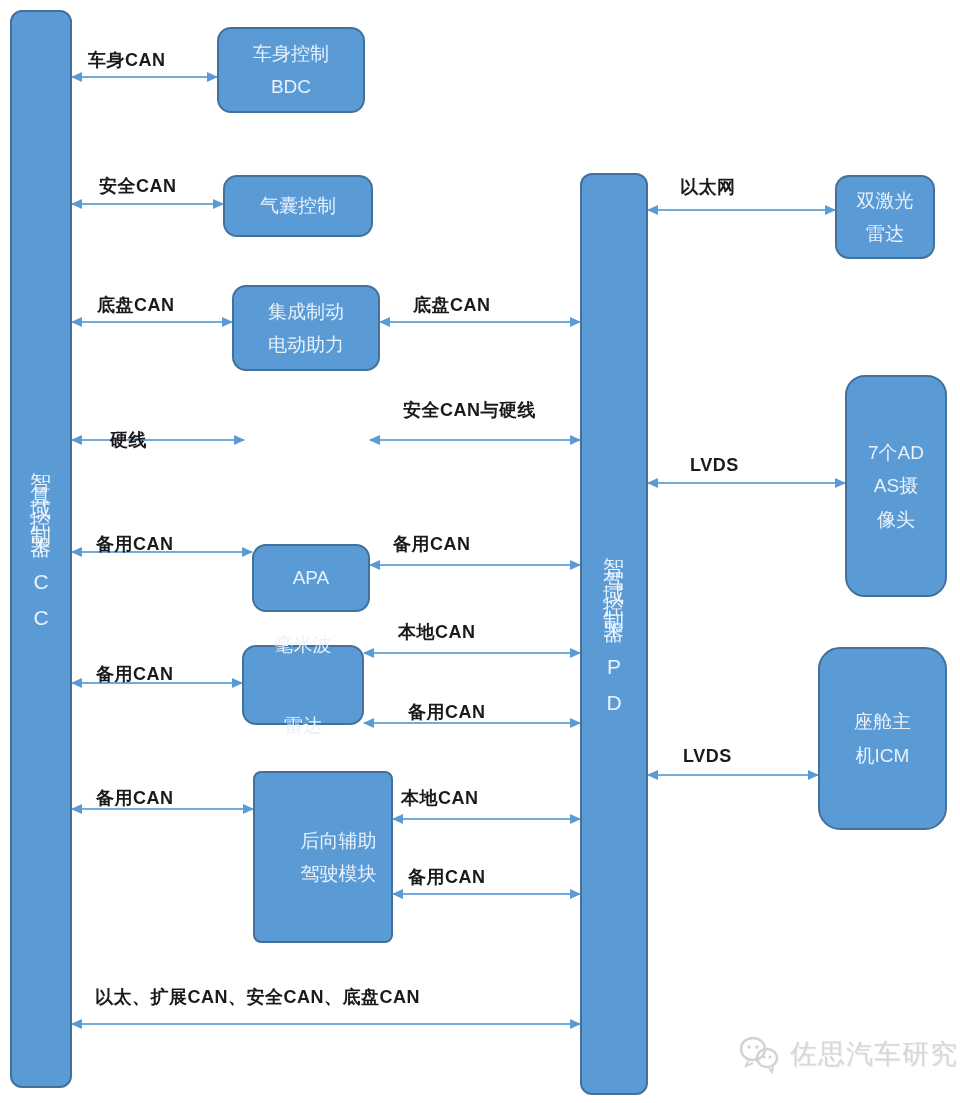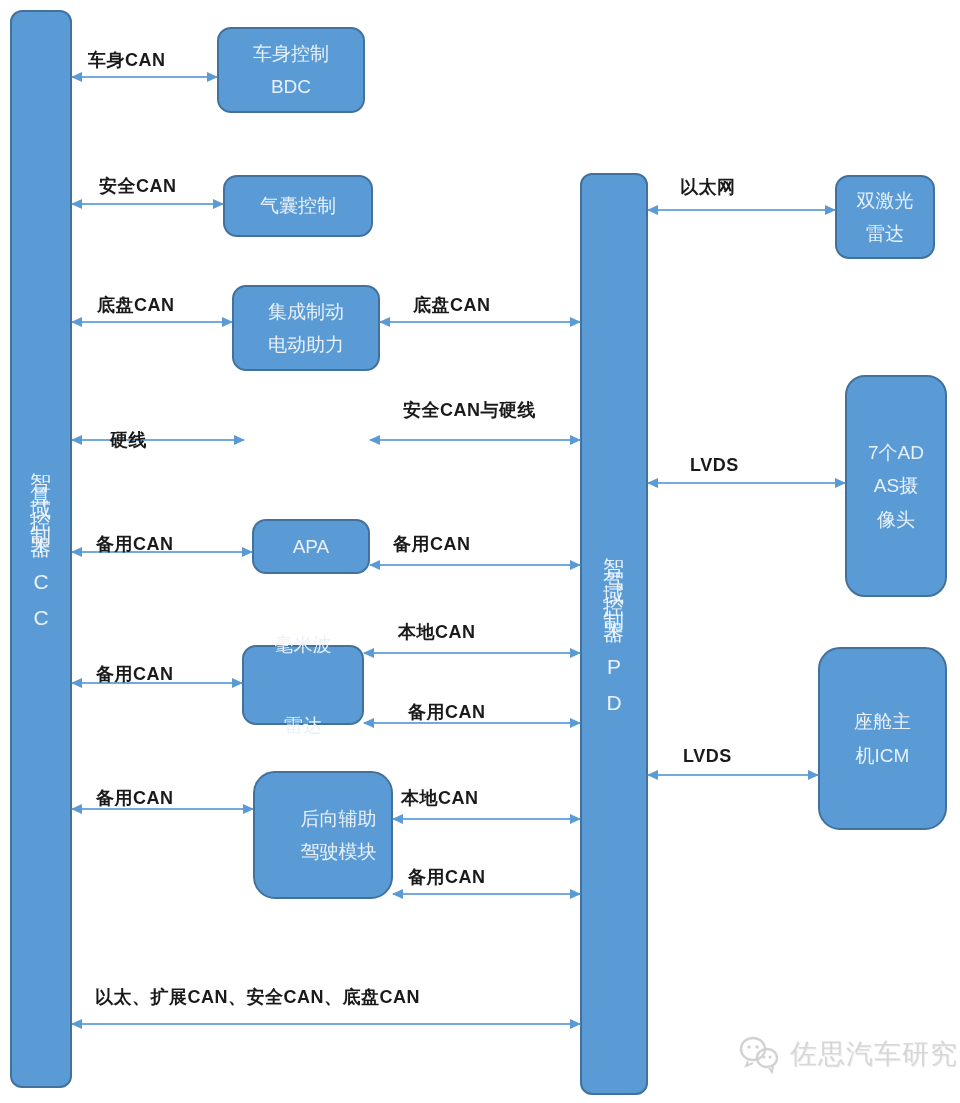--- a/index.html
+++ b/index.html
@@ -121,30 +121,30 @@
   <div class="node" style="left:223px; top:175px; width:150px; height:62px;">
     <div>气囊控制</div>
   </div>
 
   <div class="node" style="left:232px; top:285px; width:148px; height:86px;">
     <div>集成制动</div>
     <div>电动助力</div>
   </div>
 
 
-  <div class="node" style="left:252px; top:519px; width:118px; height:55px;">
+  <div class="node" style="left:252px; top:544px; width:118px; height:68px;">
     <div>APA</div>
   </div>
 
   <div class="node" style="left:242px; top:645px; width:122px; height:80px;gap:48px;">
     <div>毫米波</div>
     <div>雷达</div>
   </div>
 
-  <div class="node" style="left:253px; top:771px; width:140px; height:128px; border-radius:22px;padding-left:31px;">
+  <div class="node" style="left:253px; top:771px; width:140px; height:172px; border-radius:8px;padding-left:31px;">
     <div>后向辅助</div>
     <div>驾驶模块</div>
   </div>
 
   <div class="node" style="left:835px; top:175px; width:100px; height:84px;">
     <div>双激光</div>
     <div>雷达</div>
   </div>
 
   <div class="node" style="left:845px; top:355px; width:102px; height:222px; border-radius:20px;margin-top:20px;">

